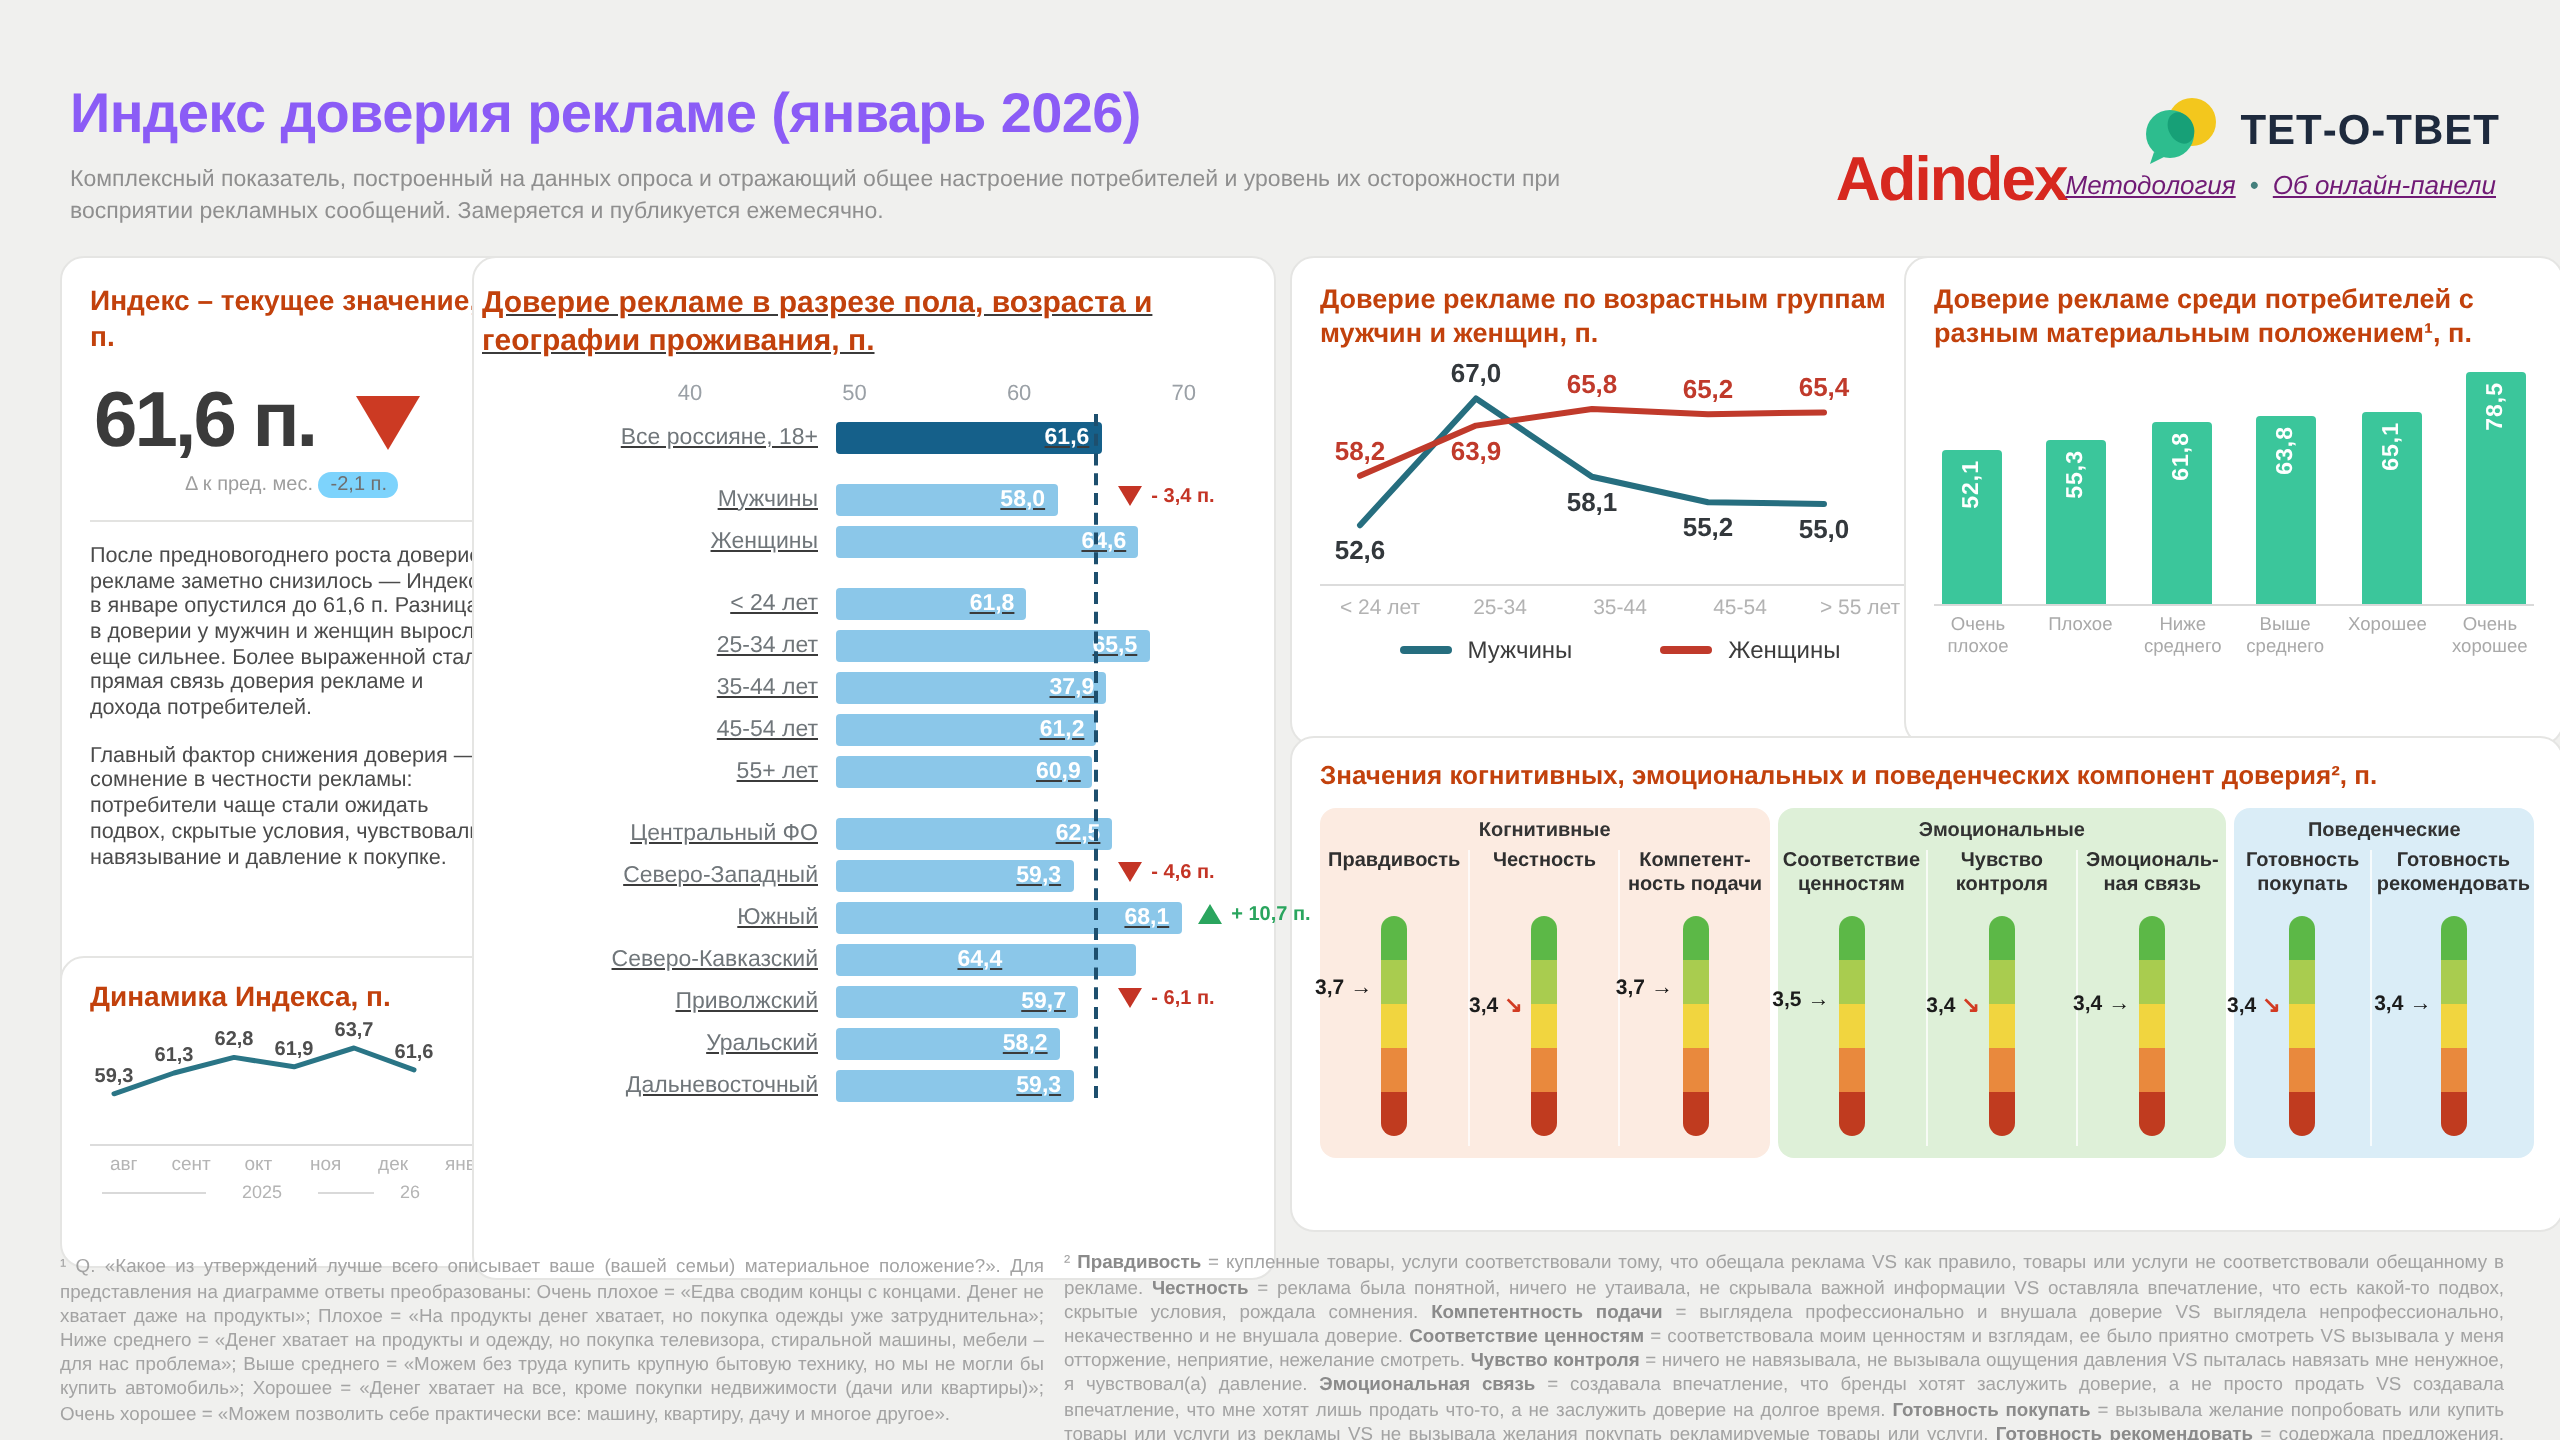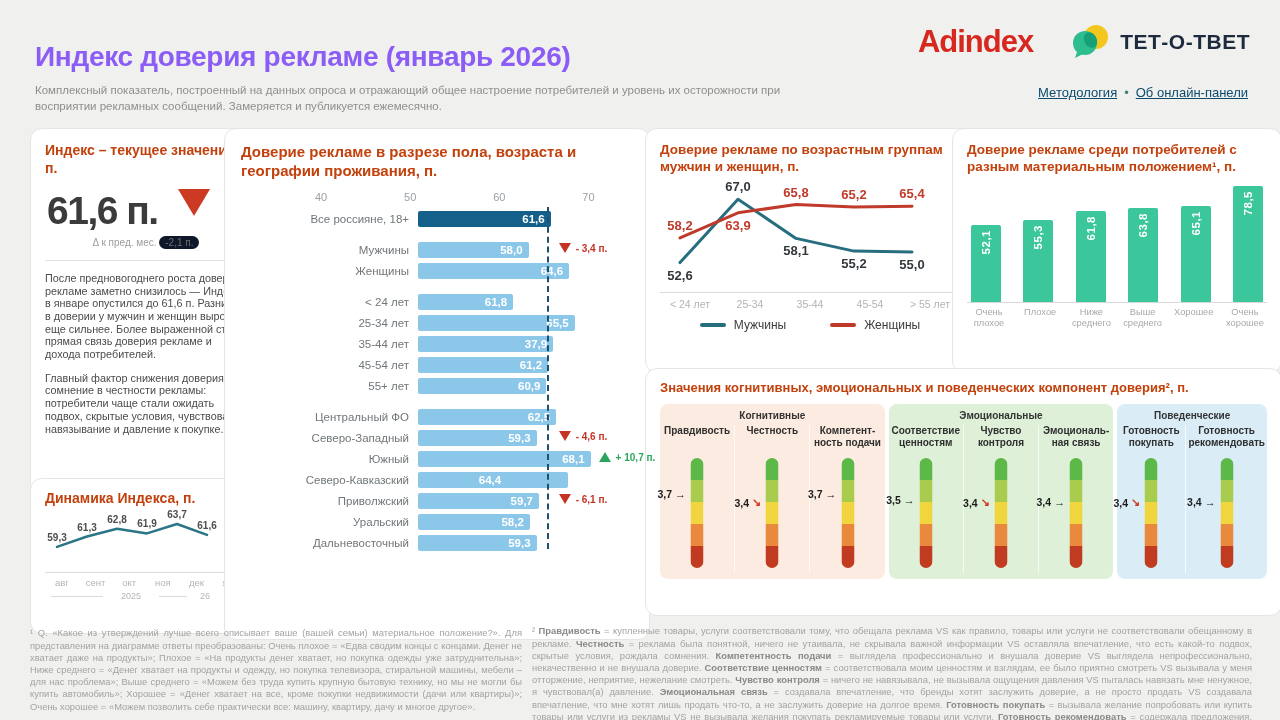--- a/index.html
+++ b/index.html
@@ -2,49 +2,49 @@
 <html><head>
 <meta charset="utf-8">
 <style>
   html,body{margin:0;padding:0;}
   body{width:1280px;height:720px;position:relative;background:#f0f0ee;font-family:"Liberation Sans",sans-serif;overflow:hidden;color:#3b3b3b;}
   .card{position:absolute;background:#fff;border:1px solid #e5e5e3;border-radius:12px;}
   
   .hdr-title{position:absolute;left:35px;top:22px;font-size:28px;font-weight:800;color:#8b5cf6;letter-spacing:-0.3px;}
   .hdr-sub{position:absolute;left:35px;top:70px;width:780px;font-size:11.5px;line-height:1.4;color:#8f8f8f;}
   .brand-row{position:absolute;top:24px;right:30px;display:flex;align-items:center;gap:38px;}
-  .adx{font-size:31px;font-weight:800;color:#d7281f;letter-spacing:-1px;}
+  .adx{font-size:31px;font-weight:800;color:#d7281f;letter-spacing:-1px;margin-top:48px;}
   .tet{display:flex;align-items:center;gap:9px;}
   .tet-name{font-size:21px;font-weight:800;color:#1e2a3d;letter-spacing:.5px;}
   .links-row{position:absolute;top:85px;right:32px;font-size:13px;color:#44807c;display:flex;gap:7px;align-items:center;}
-  .links-row a{color:#0c4a6e;text-decoration:underline;cursor:pointer;}
+  .links-row a{color:#701a75;text-decoration:underline;cursor:pointer;font-style:italic;}
   
   #card-index{left:30px;top:128px;width:202px;height:344px;padding:13px 14px;}
   .c-title{font-size:14px;font-weight:800;color:#c2410c;line-height:1.25;}
-  .idx-valrow{display:flex;gap:20px;margin:12px 0 4px 2px;}
+  .idx-valrow{display:flex;align-items:center;gap:20px;margin:12px 0 4px 2px;}
   .idx-value{font-size:39px;font-weight:800;color:#3b3b3b;letter-spacing:-1.5px;}
   .tri-big{width:0;height:0;border-left:16px solid transparent;border-right:16px solid transparent;border-top:27px solid #cc3a23;}
   .idx-delta{text-align:center;font-size:10px;color:#9d9d9d;}
-  .idx-delta .pill{background:#0f172a;border-radius:8px;padding:1px 6px;color:#6f6f6f;text-align:center;}
+  .idx-delta .pill{background:#7dd3fc;border-radius:8px;padding:1px 6px;color:#6f6f6f;text-align:center;}
   #card-index hr{border:none;border-top:1px solid #e3e3e1;margin:12px 0 10px;}
   .idx-p{font-size:10.8px;line-height:1.18;color:#4b4b4b;margin-bottom:9px;}
   
   #card-dyn{left:30px;top:478px;width:202px;height:132px;padding:11px 14px;}
   #dyn-svg{display:block;margin-top:2px;}
   .dyn-label{font-size:10px;font-weight:bold;fill:#4e4e4e;}
   #dyn-months{display:flex;border-top:1px solid #dcdcdc;margin-top:2px;padding-top:4px;}
   #dyn-months span{flex:1;text-align:center;font-size:9.5px;color:#b4b4b4;}
   #dyn-bracket{position:relative;height:14px;margin-top:1px;font-size:9px;color:#b4b4b4;}
   #dyn-bracket .bl{position:absolute;top:7px;height:1px;background:#d9d9d9;}
   #dyn-bracket .y1{position:absolute;left:60px;width:52px;text-align:center;top:2px;}
   #dyn-bracket .y2{position:absolute;left:146px;width:28px;text-align:center;top:2px;}
   
-  #card-bars{left:224px;top:128px;width:392px;height:482px;padding:14px 16px;}
+  #card-bars{left:236px;top:128px;width:392px;height:482px;padding:14px 4px;text-decoration:underline;}
   #card-bars .c-title{font-size:15px;}
-  #bars-axis{position:relative;height:16px;margin:10px 0 4px 80px;font-size:11px;color:#9aa0a6;}
+  #bars-axis{position:relative;height:16px;margin:10px 0 4px 104px;font-size:11px;color:#9aa0a6;}
   #bars-axis span{position:absolute;transform:translateX(-50%);}
   #bars-rows{position:relative;}
   .refline{position:absolute;top:-4px;bottom:2px;border-left:2px dashed #1d4f6e;z-index:3;}
   .brow{display:flex;align-items:center;height:16px;margin-bottom:5px;}
   .brow.gap{margin-top:15px;}
   .blabel{width:168px;padding-right:9px;text-align:right;font-size:11.5px;color:#70767a;white-space:nowrap;}
   .btrack{flex:1;position:relative;height:16px;}
   .bbar{height:16px;background:#8bc7e9;border-radius:2px;display:flex;justify-content:flex-end;align-items:center;}
   .bbar.emph{background:#15608a;}
   .bval{color:#fff;font-weight:bold;font-size:11.5px;padding-right:6px;}

